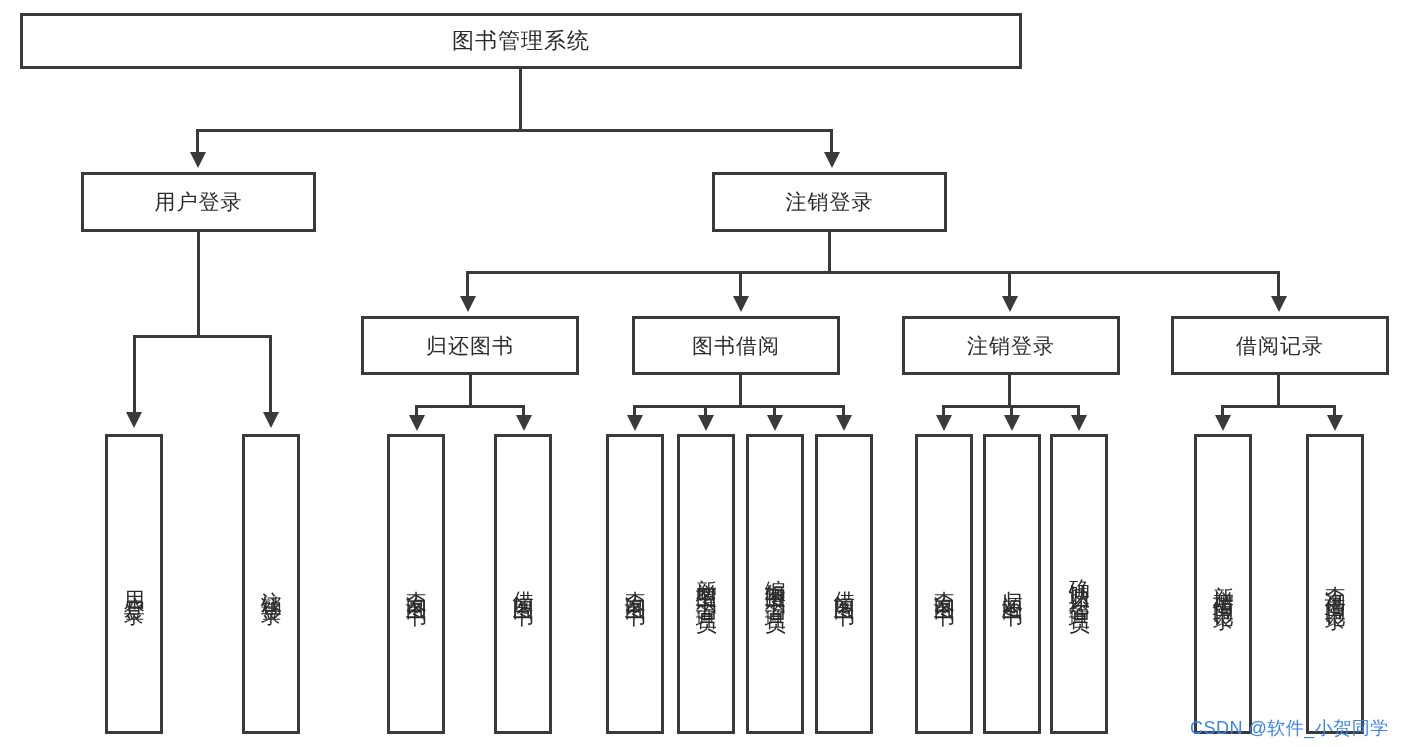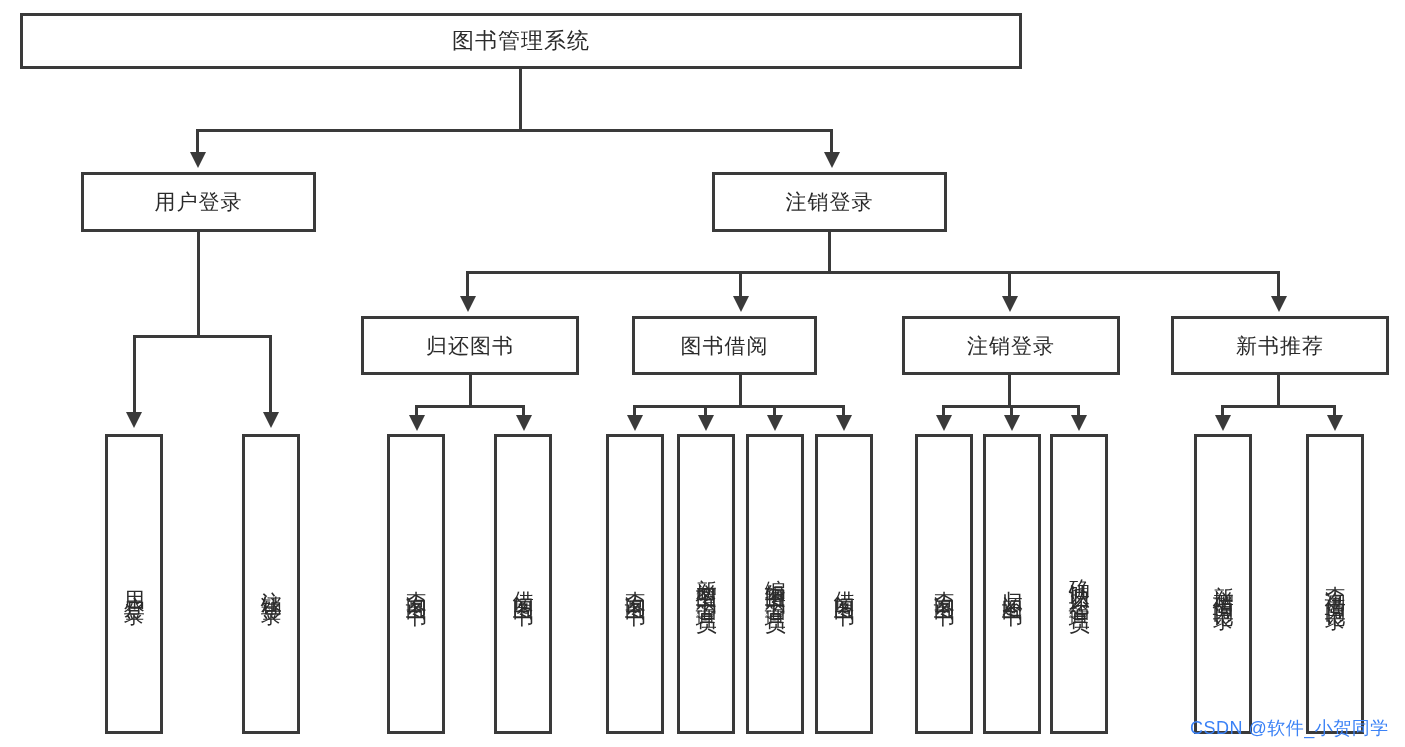--- a/index.html
+++ b/index.html
@@ -111,28 +111,28 @@
   <div class="edge v" style="left:739px; top:271px; height:27px;"></div>
   <div class="arrow" style="left:733px; top:296px;"></div>
   <div class="edge v" style="left:1008px; top:271px; height:27px;"></div>
   <div class="arrow" style="left:1002px; top:296px;"></div>
   <div class="edge v" style="left:1277px; top:271px; height:27px;"></div>
   <div class="arrow" style="left:1271px; top:296px;"></div>
 
   <div class="node horiz" style="left:361px; top:316px; width:218px; height:59px;">
     <span>归还图书</span>
   </div>
-  <div class="node horiz" style="left:632px; top:316px; width:185px; height:59px;">
+  <div class="node horiz" style="left:632px; top:316px; width:208px; height:59px;">
     <span>图书借阅</span>
   </div>
   <div class="node horiz" style="left:902px; top:316px; width:218px; height:59px;">
     <span>注销登录</span>
   </div>
   <div class="node horiz" style="left:1171px; top:316px; width:218px; height:59px;">
-    <span>新书推荐</span>
+    <span>借阅记录</span>
   </div>
 
   <div class="edge v" style="left:469px; top:375px; height:32px;"></div>
   <div class="edge h" style="left:415px; top:405px; width:110px;"></div>
   <div class="edge v" style="left:415px; top:405px; height:12px;"></div>
   <div class="arrow" style="left:409px; top:415px;"></div>
   <div class="edge v" style="left:522px; top:405px; height:12px;"></div>
   <div class="arrow" style="left:516px; top:415px;"></div>
 
   <div class="edge v" style="left:739px; top:375px; height:32px;"></div>

